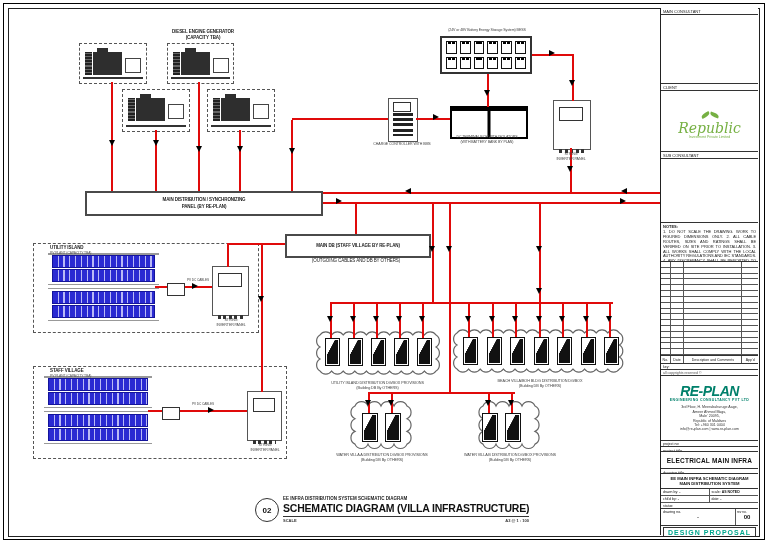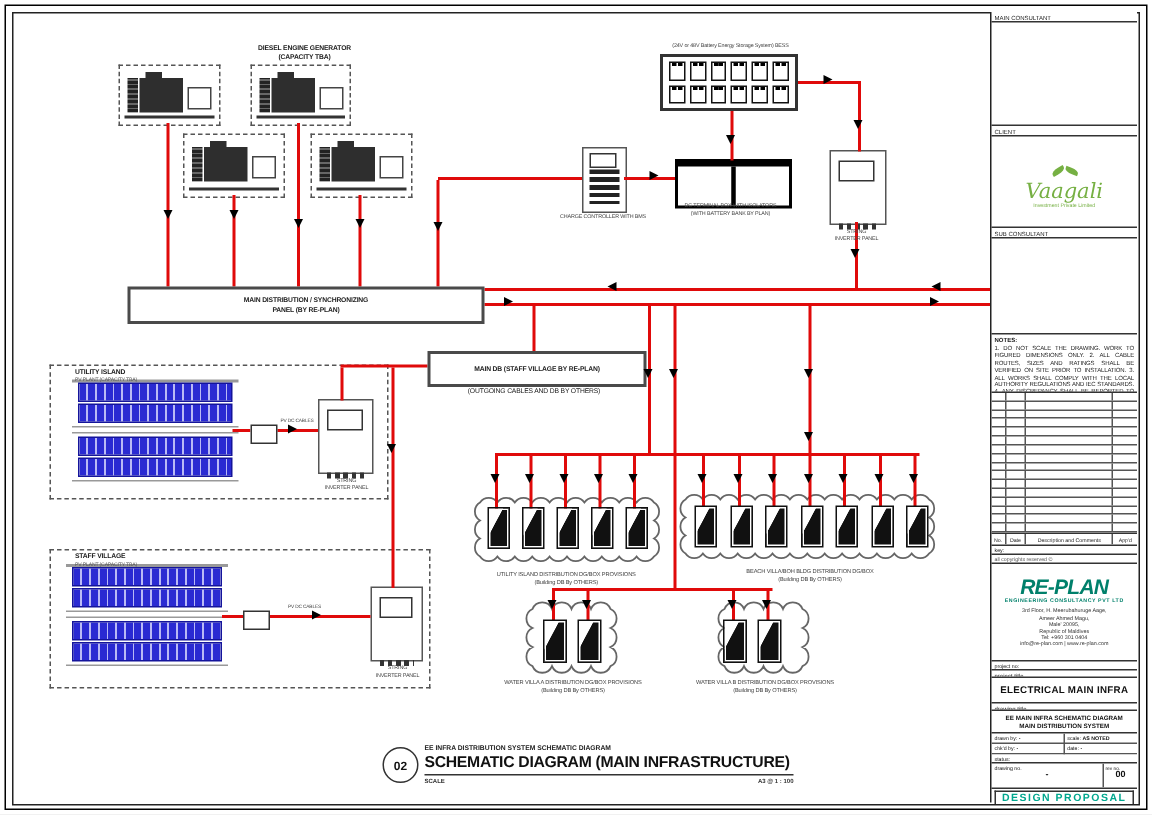--- a/index.html
+++ b/index.html
@@ -132,34 +132,34 @@
   <div class="pvzone" style="left:33px;top:366px;width:252px;height:91px;"></div>
   <div class="lbl b" style="left:50px;top:368px;width:70px;text-align:left;">
     <div>STAFF VILLAGE</div>
     <div class="tiny" style="font-weight:normal;font-size:3.4px;color:#555;">PV PLANT (CAPACITY TBA)</div>
   </div>
   <div class="conn" style="left:162px;top:407px;width:16px;height:11px;"></div>
   <div class="lbl tiny" style="left:183px;top:402px;width:40px;font-size:3.2px;">PV DC CABLES</div>
 
   <div class="btitle-circle" style="left:255px;top:498px;">02</div>
   <div class="abs" style="left:283px;top:496px;font-size:4.5px;font-weight:bold;color:#222;">EE INFRA DISTRIBUTION SYSTEM SCHEMATIC DIAGRAM</div>
-  <div class="abs" style="left:283px;top:502px;font-size:10.5px;font-weight:bold;letter-spacing:-0.2px;">SCHEMATIC DIAGRAM (MAIN INFRASTRUCTURE)</div>
+  <div class="abs" style="left:283px;top:502px;font-size:10.5px;font-weight:bold;letter-spacing:-0.2px;">SCHEMATIC DIAGRAM (VILLA INFRASTRUCTURE)</div>
   <div class="abs" style="left:283px;top:516px;width:246px;height:1px;background:#333;"></div>
   <div class="abs" style="left:283px;top:518px;width:246px;display:flex;justify-content:space-between;font-size:4px;font-weight:bold;color:#333;">
     <span>SCALE</span>
     <span>A3 @ 1 : 100</span>
   </div>
 
   <div class="tblock">
     <div class="trow thdr" style="height:7px;">MAIN CONSULTANT</div>
     <div class="trow" style="height:69px;"></div>
     <div class="trow thdr" style="height:7px;">CLIENT</div>
     <div class="trow tcenter" style="height:61px;flex-direction:column;">
       <div><span class="leaf" style="transform:rotate(-30deg);"></span><span class="leaf" style="transform:rotate(20deg) scaleX(-1);"></span></div>
-      <div class="vlogo-name">Vaagali</div>
+      <div class="vlogo-name">Republic</div>
       <div class="vlogo-sub">Investment Private Limited</div>
     </div>
     <div class="trow thdr" style="height:7px;">SUB CONSULTANT</div>
     <div class="trow" style="height:64px;"></div>
     <div class="trow" style="height:39px;">
       <div class="thdr" style="font-weight:bold;padding-bottom:0;">NOTES:</div>
       <div class="notesbody" id="notesbody">1. DO NOT SCALE THE DRAWING. WORK TO FIGURED DIMENSIONS ONLY. 2. ALL CABLE ROUTES, SIZES AND RATINGS SHALL BE VERIFIED ON SITE PRIOR TO INSTALLATION. 3. ALL WORKS SHALL COMPLY WITH THE LOCAL AUTHORITY REGULATIONS AND IEC STANDARDS. 4. ANY DISCREPANCY SHALL BE REPORTED TO THE ENGINEER BEFORE PROCEEDING.</div>
     </div>
     <div class="trow revtable" style="height:94px;" id="revtable">
         <div class="revtr">

